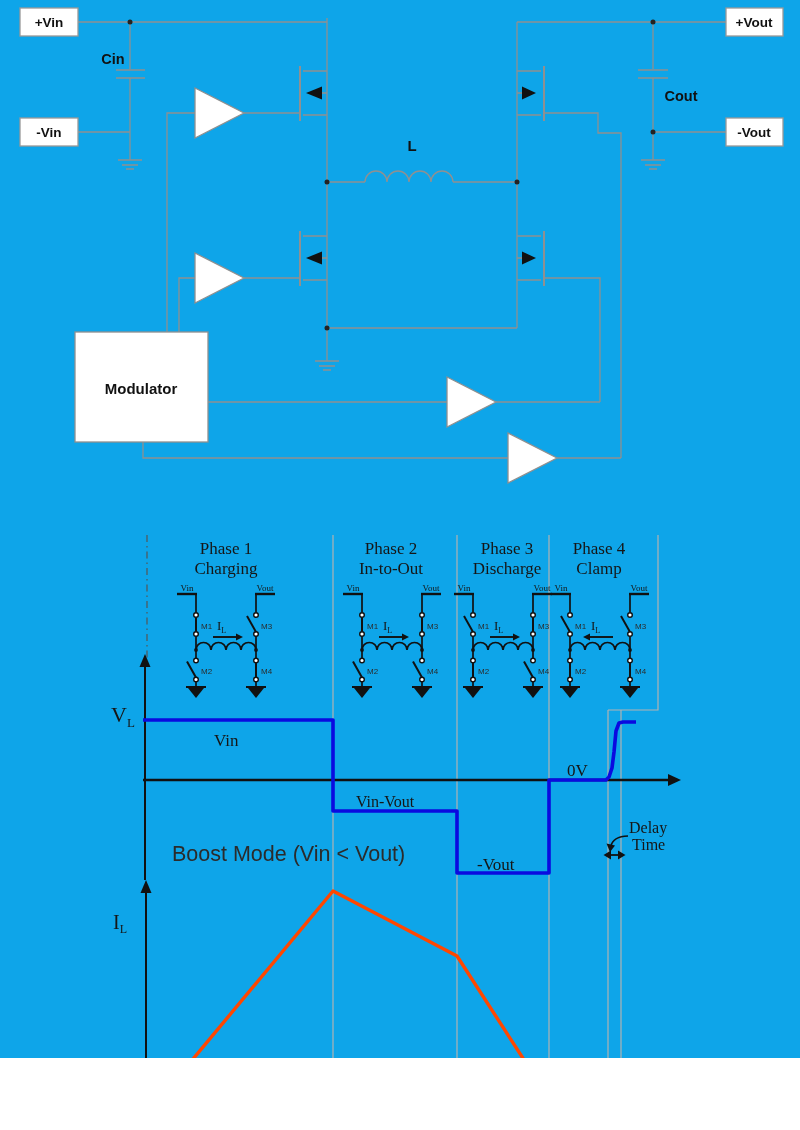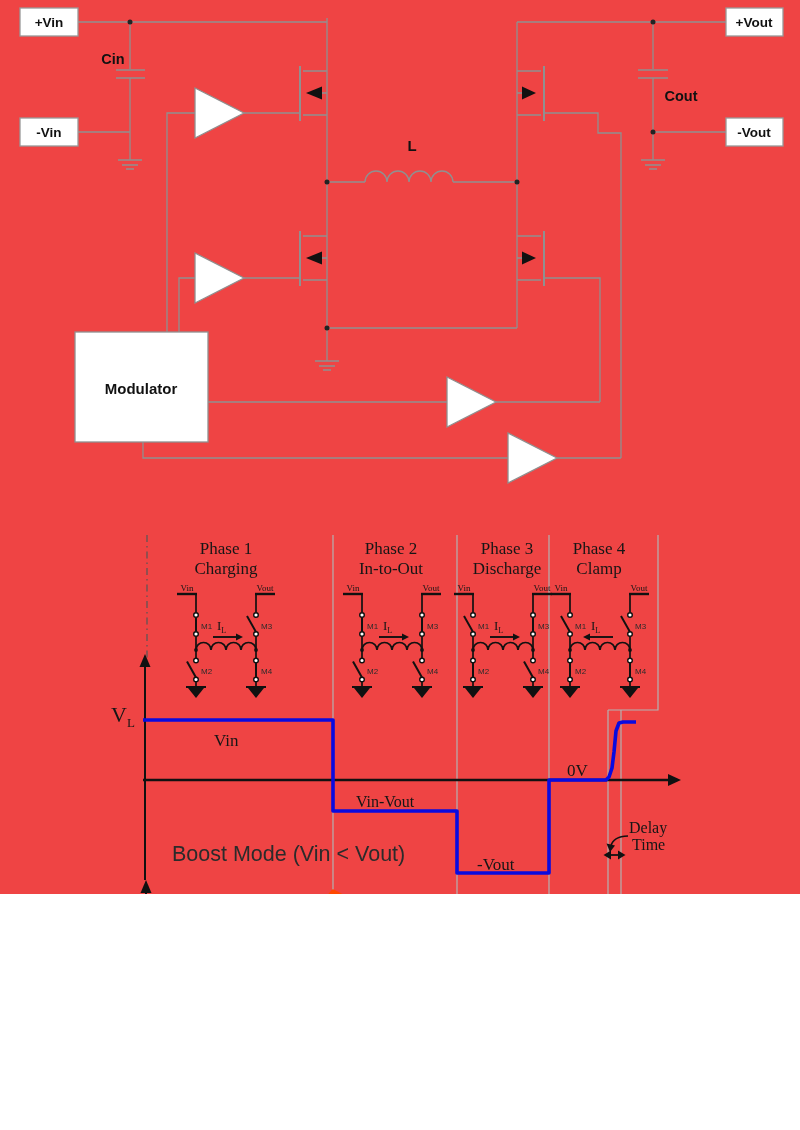--- a/index.html
+++ b/index.html
@@ -1,16 +1,16 @@
 <!DOCTYPE html>
 <html><head>
 <meta charset="utf-8">
 <style>
   html,body{margin:0;padding:0;background:#fff;}
-  .canvas{position:relative;width:800px;height:894px;background:#ef4444;overflow:hidden;
+  .canvas{position:relative;width:800px;height:1058px;background:#0ea5e9;overflow:hidden;
           font-family:"Liberation Sans",sans-serif;}
   svg{display:block;}
   text{user-select:none;}
   .tb{font-family:"Liberation Sans",sans-serif;font-weight:bold;fill:#111;}
   .sansr{font-family:"Liberation Sans",sans-serif;fill:#2b2b2b;}
   .ser{font-family:"Liberation Serif",serif;fill:#161616;}
   .ctr{text-anchor:middle;}
 </style>
 </head>
 <body>

